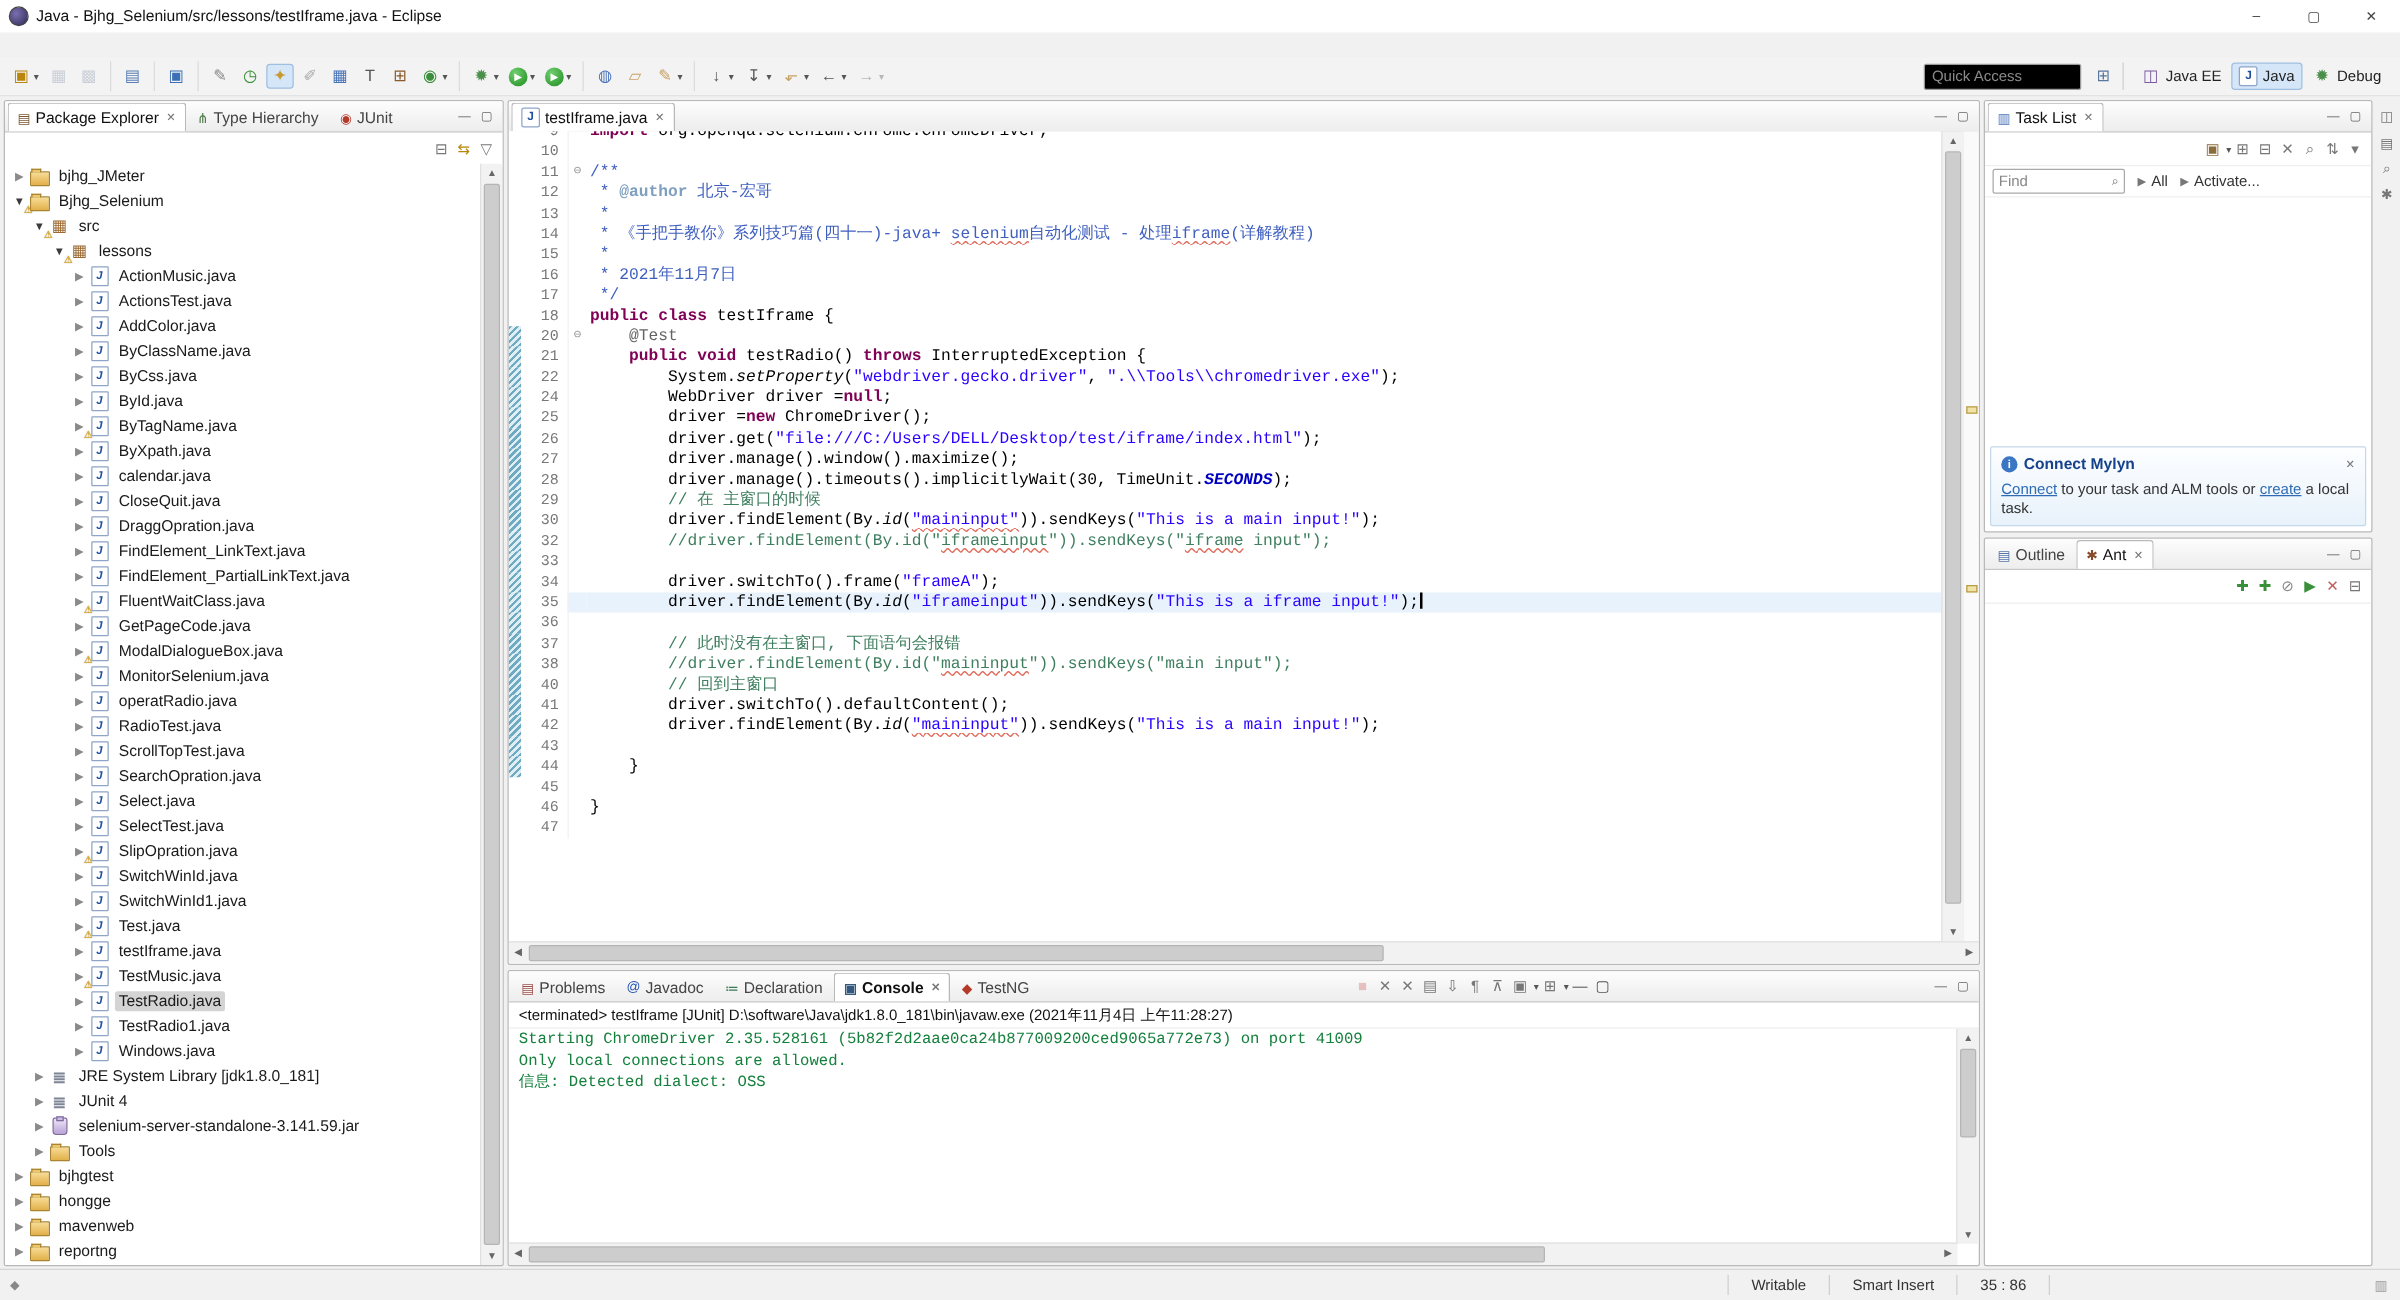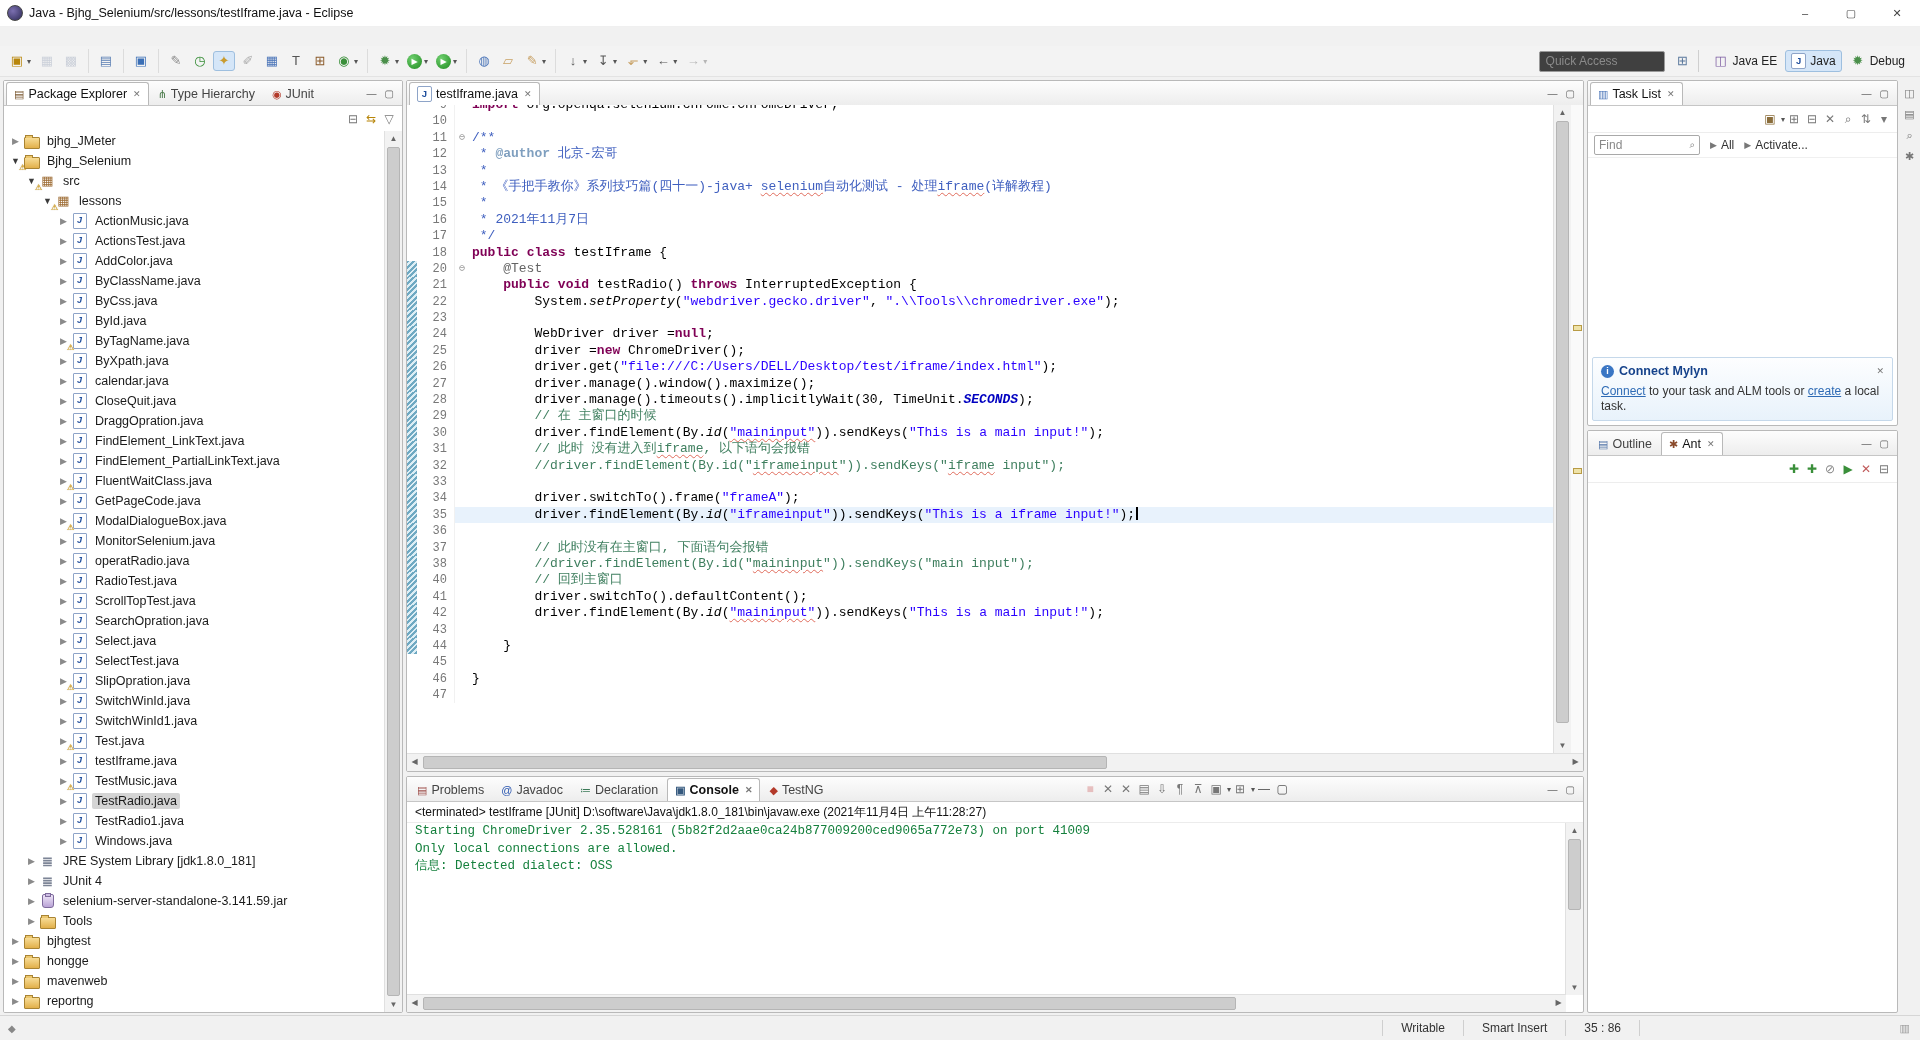--- a/index.html
+++ b/index.html
@@ -20,21 +20,21 @@
   #toolbar{position:absolute;left:0;top:46px;width:100%;height:31px;background:#f3f3f3;display:flex;align-items:center;border-bottom:1px solid #e3e3e3;box-sizing:border-box;}
   .tbg{display:flex;align-items:center;padding:0 5px;border-right:1px solid #dcdcdc;height:24px;}
   .tbg:last-child{border-right:none;}
   .tbi{display:flex;align-items:center;padding:2px 3px;border-radius:3px;margin:0 1px;}
   .tbi.hl{background:#d5e6f8;border:1px solid #9ebfdf;padding:1px 2px;}
   .tbi.dim{opacity:.38;}
   .icg{font-style:normal;font-size:13px;line-height:16px;width:16px;text-align:center;}
   .icg.run{background:radial-gradient(circle at 35% 30%,#6fcf6f,#1f8b1f);color:#fff;border-radius:50%;font-size:8px;height:15px;width:15px;line-height:15px;}
   .dd{font-style:normal;font-size:8px;color:#555;margin-left:2px;}
   #tb-right{margin-left:auto;display:flex;align-items:center;padding-right:8px;}
-  #quick-access{width:118px;height:19px;border:1px solid #9a9a9a;border-radius:2px;background:#404040;color:#8a8a8a;font-size:12px;display:flex;align-items:center;padding-left:6px;margin-right:10px;}
+  #quick-access{width:118px;height:19px;border:1px solid #9a9a9a;border-radius:2px;background:#000000;color:#8a8a8a;font-size:12px;display:flex;align-items:center;padding-left:6px;margin-right:10px;}
   .persep{width:1px;height:22px;background:#cfcfcf;margin:0 7px;}
   .pers{display:flex;align-items:center;padding:3px 6px;margin:0 1px;border-radius:3px;color:#222;}
   .pers.active{background:#d5e6f8;border:1px solid #9ebfdf;padding:2px 5px;}
   .pers .icg{margin-right:4px;}
   .chipJ{display:inline-block;width:13px;height:14px;background:#fff;border:1px solid #8ea4c8;border-radius:2px;color:#1f4e9c;font-weight:bold;font-size:9.5px;line-height:14px;text-align:center;margin-right:4px;}
 
   
   .view{position:absolute;background:#fff;border:1px solid #b9b9b9;border-radius:2px;box-sizing:border-box;overflow:hidden;}
   .tabrow{height:24px;background:linear-gradient(#fdfdfd,#ededed);border-bottom:1px solid #c6c6c6;display:flex;align-items:flex-end;padding-left:2px;position:relative;}
   .tab{display:flex;align-items:center;height:22px;padding:0 7px;margin-right:1px;color:#444;border:1px solid transparent;border-bottom:none;border-radius:3px 3px 0 0;font-size:12.5px;white-space:nowrap;}
@@ -635,29 +635,27 @@
           <div class="cl"><span class="mk"></span><span class="ln">12</span><span class="fold"></span><span class="codeseg"><span class="cs-j"> * </span><span class="cs-jt">@author</span><span class="cs-j"> 北京-宏哥</span></span></div>
           <div class="cl"><span class="mk"></span><span class="ln">13</span><span class="fold"></span><span class="codeseg"><span class="cs-j"> * </span></span></div>
           <div class="cl"><span class="mk"></span><span class="ln">14</span><span class="fold"></span><span class="codeseg"><span class="cs-j"> * 《手把手教你》系列技巧篇(四十一)-java+ </span><span class="cs-j cs-sq">selenium</span><span class="cs-j">自动化测试 - 处理</span><span class="cs-j cs-sq">iframe</span><span class="cs-j">(详解教程)</span></span></div>
           <div class="cl"><span class="mk"></span><span class="ln">15</span><span class="fold"></span><span class="codeseg"><span class="cs-j"> * </span></span></div>
           <div class="cl"><span class="mk"></span><span class="ln">16</span><span class="fold"></span><span class="codeseg"><span class="cs-j"> * 2021年11月7日</span></span></div>
           <div class="cl"><span class="mk"></span><span class="ln">17</span><span class="fold"></span><span class="codeseg"><span class="cs-j"> */</span></span></div>
           <div class="cl"><span class="mk"></span><span class="ln">18</span><span class="fold"></span><span class="codeseg"><span class="cs-k">public</span><span class="cs-p"> </span><span class="cs-k">class</span><span class="cs-p"> testIframe {</span></span></div>
           <div class="cl"><span class="mk hatch"></span><span class="ln">20</span><span class="fold">⊖</span><span class="codeseg"><span class="cs-p">    </span><span class="cs-an">@Test</span></span></div>
           <div class="cl"><span class="mk hatch"></span><span class="ln">21</span><span class="fold"></span><span class="codeseg"><span class="cs-p">    </span><span class="cs-k">public</span><span class="cs-p"> </span><span class="cs-k">void</span><span class="cs-p"> testRadio() </span><span class="cs-k">throws</span><span class="cs-p"> InterruptedException {</span></span></div>
           <div class="cl"><span class="mk hatch"></span><span class="ln">22</span><span class="fold"></span><span class="codeseg"><span class="cs-p">        System.</span><span class="cs-im">setProperty</span><span class="cs-p">(</span><span class="cs-s">"webdriver.gecko.driver"</span><span class="cs-p">, </span><span class="cs-s">".\\Tools\\chromedriver.exe"</span><span class="cs-p">);</span></span></div>
-          <div class="cl"><span class="mk hatch"></span><span class="ln">23</span><span class="fold"></span><span class="codeseg"></span></div>
           <div class="cl"><span class="mk hatch"></span><span class="ln">24</span><span class="fold"></span><span class="codeseg"><span class="cs-p">        WebDriver driver =</span><span class="cs-k">null</span><span class="cs-p">;</span></span></div>
           <div class="cl"><span class="mk hatch"></span><span class="ln">25</span><span class="fold"></span><span class="codeseg"><span class="cs-p">        driver =</span><span class="cs-k">new</span><span class="cs-p"> ChromeDriver();</span></span></div>
           <div class="cl"><span class="mk hatch"></span><span class="ln">26</span><span class="fold"></span><span class="codeseg"><span class="cs-p">        driver.get(</span><span class="cs-s">"file:///C:/Users/DELL/Desktop/test/iframe/index.html"</span><span class="cs-p">);</span></span></div>
           <div class="cl"><span class="mk hatch"></span><span class="ln">27</span><span class="fold"></span><span class="codeseg"><span class="cs-p">        driver.manage().window().maximize();</span></span></div>
           <div class="cl"><span class="mk hatch"></span><span class="ln">28</span><span class="fold"></span><span class="codeseg"><span class="cs-p">        driver.manage().timeouts().implicitlyWait(30, TimeUnit.</span><span class="cs-sf">SECONDS</span><span class="cs-p">);</span></span></div>
           <div class="cl"><span class="mk hatch"></span><span class="ln">29</span><span class="fold"></span><span class="codeseg"><span class="cs-c">        // 在 主窗口的时候</span></span></div>
           <div class="cl"><span class="mk hatch"></span><span class="ln">30</span><span class="fold"></span><span class="codeseg"><span class="cs-p">        driver.findElement(By.</span><span class="cs-im">id</span><span class="cs-p">(</span><span class="cs-s cs-sq">"maininput"</span><span class="cs-p">)).sendKeys(</span><span class="cs-s">"This is a main input!"</span><span class="cs-p">);</span></span></div>
-          <div class="cl"><span class="mk hatch"></span><span class="ln">31</span><span class="fold"></span><span class="codeseg"><span class="cs-c">        // 此时 没有进入到</span><span class="cs-c cs-sq">iframe</span><span class="cs-c">, 以下语句会报错</span></span></div>
           <div class="cl"><span class="mk hatch"></span><span class="ln">32</span><span class="fold"></span><span class="codeseg"><span class="cs-c">        //driver.findElement(By.id("</span><span class="cs-c cs-sq">iframeinput</span><span class="cs-c">")).sendKeys("</span><span class="cs-c cs-sq">iframe</span><span class="cs-c"> input");</span></span></div>
           <div class="cl"><span class="mk hatch"></span><span class="ln">33</span><span class="fold"></span><span class="codeseg"></span></div>
           <div class="cl"><span class="mk hatch"></span><span class="ln">34</span><span class="fold"></span><span class="codeseg"><span class="cs-p">        driver.switchTo().frame(</span><span class="cs-s">"frameA"</span><span class="cs-p">);</span></span></div>
           <div class="cl cur"><span class="mk hatch"></span><span class="ln">35</span><span class="fold"></span><span class="codeseg"><span class="cs-p">        driver.findElement(By.</span><span class="cs-im">id</span><span class="cs-p">(</span><span class="cs-s">"iframeinput"</span><span class="cs-p">)).sendKeys(</span><span class="cs-s">"This is a iframe input!"</span><span class="cs-p">);</span><span class="caret"></span></span></div>
           <div class="cl"><span class="mk hatch"></span><span class="ln">36</span><span class="fold"></span><span class="codeseg"></span></div>
           <div class="cl"><span class="mk hatch"></span><span class="ln">37</span><span class="fold"></span><span class="codeseg"><span class="cs-c">        // 此时没有在主窗口, 下面语句会报错</span></span></div>
           <div class="cl"><span class="mk hatch"></span><span class="ln">38</span><span class="fold"></span><span class="codeseg"><span class="cs-c">        //driver.findElement(By.id("</span><span class="cs-c cs-sq">maininput</span><span class="cs-c">")).sendKeys("main input");</span></span></div>
           <div class="cl"><span class="mk hatch"></span><span class="ln">40</span><span class="fold"></span><span class="codeseg"><span class="cs-c">        // 回到主窗口</span></span></div>
           <div class="cl"><span class="mk hatch"></span><span class="ln">41</span><span class="fold"></span><span class="codeseg"><span class="cs-p">        driver.switchTo().defaultContent();</span></span></div>
           <div class="cl"><span class="mk hatch"></span><span class="ln">42</span><span class="fold"></span><span class="codeseg"><span class="cs-p">        driver.findElement(By.</span><span class="cs-im">id</span><span class="cs-p">(</span><span class="cs-s cs-sq">"maininput"</span><span class="cs-p">)).sendKeys(</span><span class="cs-s">"This is a main input!"</span><span class="cs-p">);</span></span></div>

